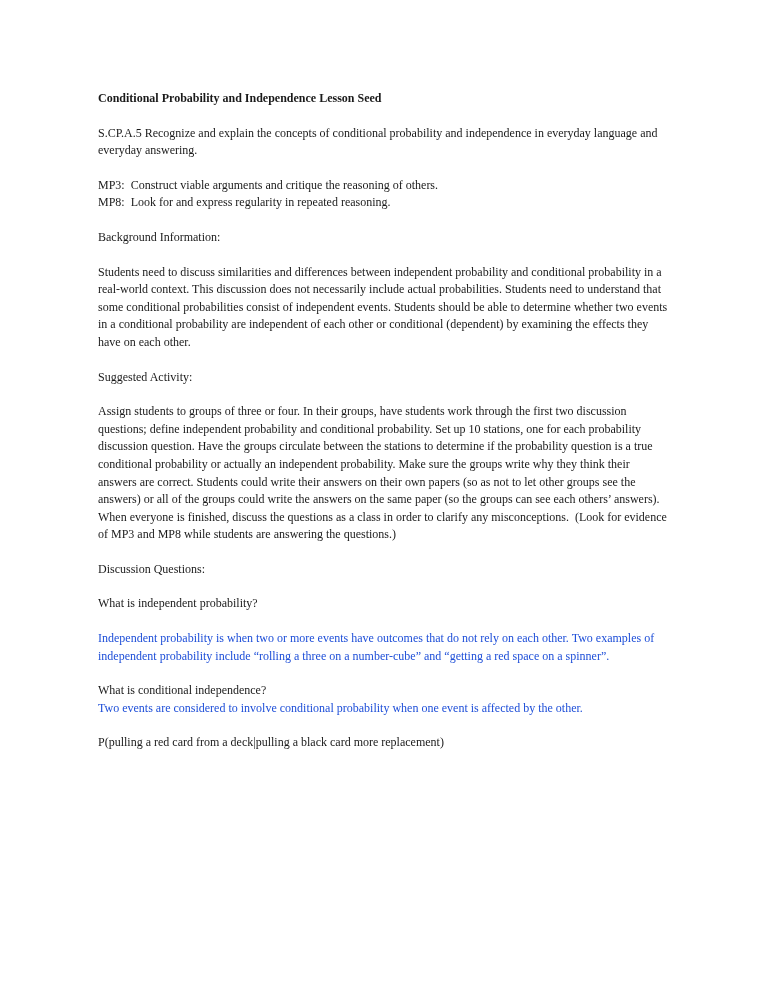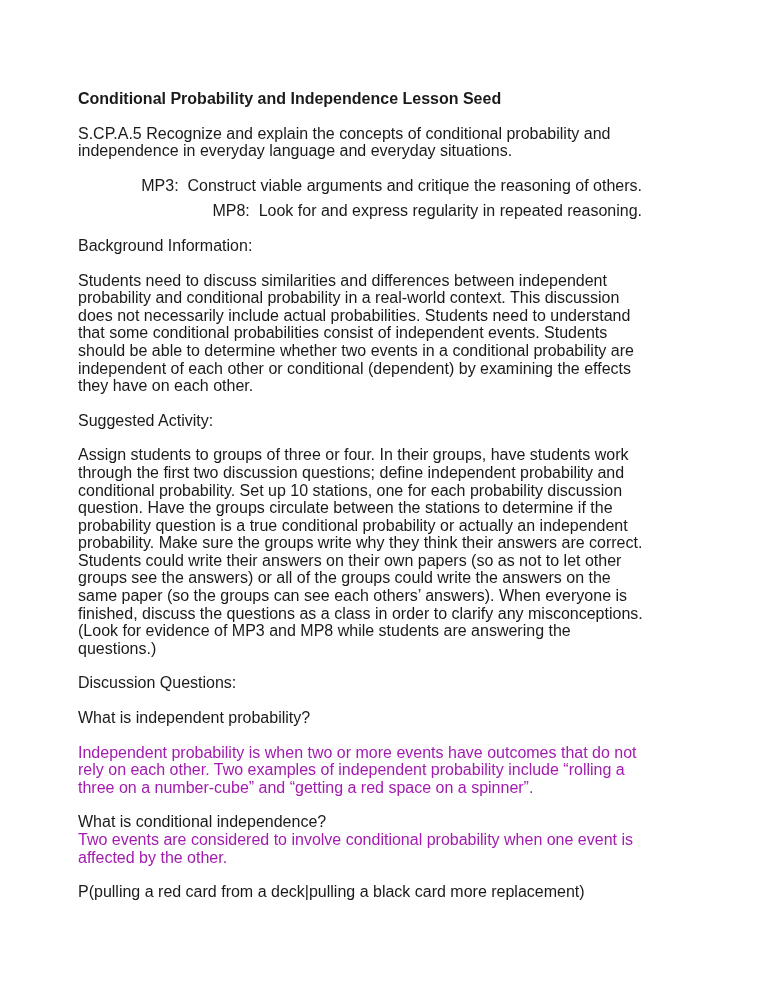--- a/index.html
+++ b/index.html
@@ -10,60 +10,59 @@
   .canvas {
     position: relative;
     width: 768px;
     height: 994px;
     background: #ffffff;
     overflow: hidden;
   }
   .page-content {
     position: absolute;
     top: 90px;
-    left: 78px;
+    left: 98px;
     width: 572px;
-    font-family: Liberation Sans, sans-serif;
-    font-size: 16px;
+    font-family: Liberation Serif, serif;
+    font-size: 12px;
     line-height: 17.6px;
     color: #1a1a1a;
   }
   .page-content p {
     margin: 0 0 17px 0;
     white-space: pre-wrap;
   }
   .title {
     font-weight: bold;
   }
   .mp-line {
-    margin: 8px !important;
-    text-align: right;
+    margin: 0 !important;
   }
   .mp-block {
     margin: 0 0 17px 0;
   }
   .italic {
     font-style: italic;
   }
   .answer {
-    color: #a21caf;
+    color: #1d4ed8;
   }
   .no-gap {
     margin-bottom: 0 !important;
   }
 </style>
 </head>
 <body>
 
 <div class="canvas">
   <div class="page-content">
 
     <p class="title">Conditional Probability and Independence Lesson Seed</p>
 
-    <p>S.CP.A.5 Recognize and explain the concepts of conditional probability and independence in everyday language and everyday situations.</p>
+    <p>S.CP.A.5 Recognize and explain the concepts of conditional probability and independence in everyday language and everyday answering.</p>
 
     <div class="mp-block">
       <p class="mp-line">MP3:  Construct viable arguments and critique the reasoning of others.</p>
       <p class="mp-line">MP8:  Look for and express regularity in repeated reasoning.</p>
     </div>
 
 
     <p>Background Information:</p>
 
     <p>Students need to discuss similarities and differences between independent probability and conditional probability in a real-world context. This discussion does not necessarily include actual probabilities. Students need to understand that some conditional probabilities consist of independent events. Students should be able to determine whether two events in a conditional probability are independent of each other or conditional (dependent) by examining the effects they have on each other.</p>

